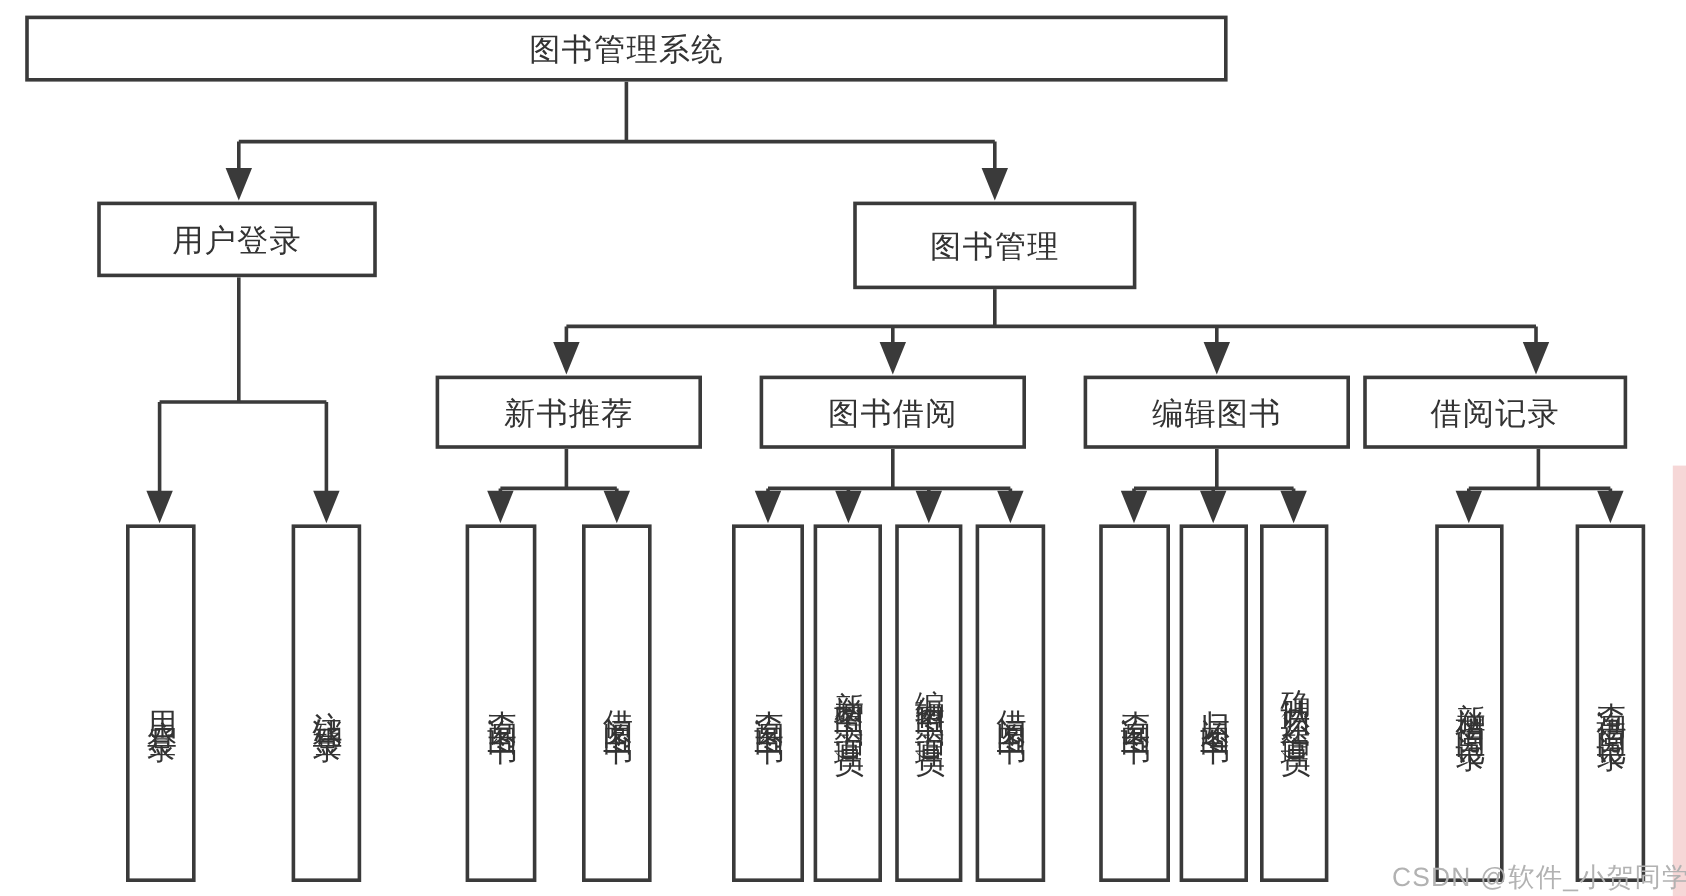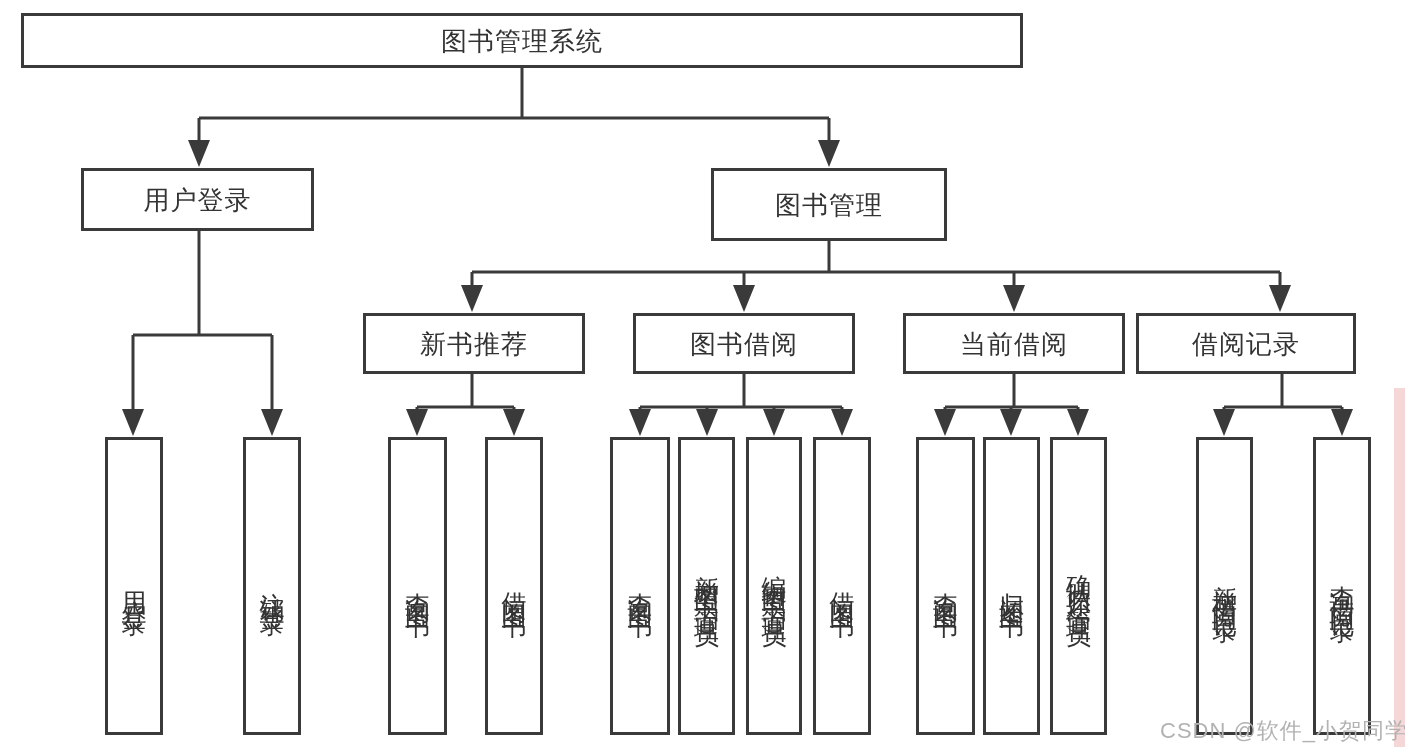--- a/index.html
+++ b/index.html
@@ -106,21 +106,21 @@
     </g>
   </svg>
 
   <div class="node" style="left:21px;top:13px;width:1002px;height:55px">图书管理系统</div>
 
   <div class="node" style="left:81px;top:168px;width:233px;height:63px">用户登录</div>
   <div class="node" style="left:711px;top:168px;width:236px;height:73px">图书管理</div>
 
   <div class="node" style="left:633px;top:313px;width:222px;height:61px">图书借阅</div>
   <div class="node" style="left:363px;top:313px;width:222px;height:61px">新书推荐</div>
-  <div class="node" style="left:903px;top:313px;width:222px;height:61px">当前借阅</div>
+  <div class="node" style="left:903px;top:313px;width:222px;height:61px">编辑图书</div>
   <div class="node" style="left:1136px;top:313px;width:220px;height:61px">借阅记录</div>
 
   <div class="leaf" style="left:105px;width:58px">
     <span class="vtext">用户登录</span>
   </div>
   <div class="leaf" style="left:243px;width:58px">
     <span class="vtext">注销登录</span>
   </div>
 
   <div class="leaf" style="left:388px;width:59px">

